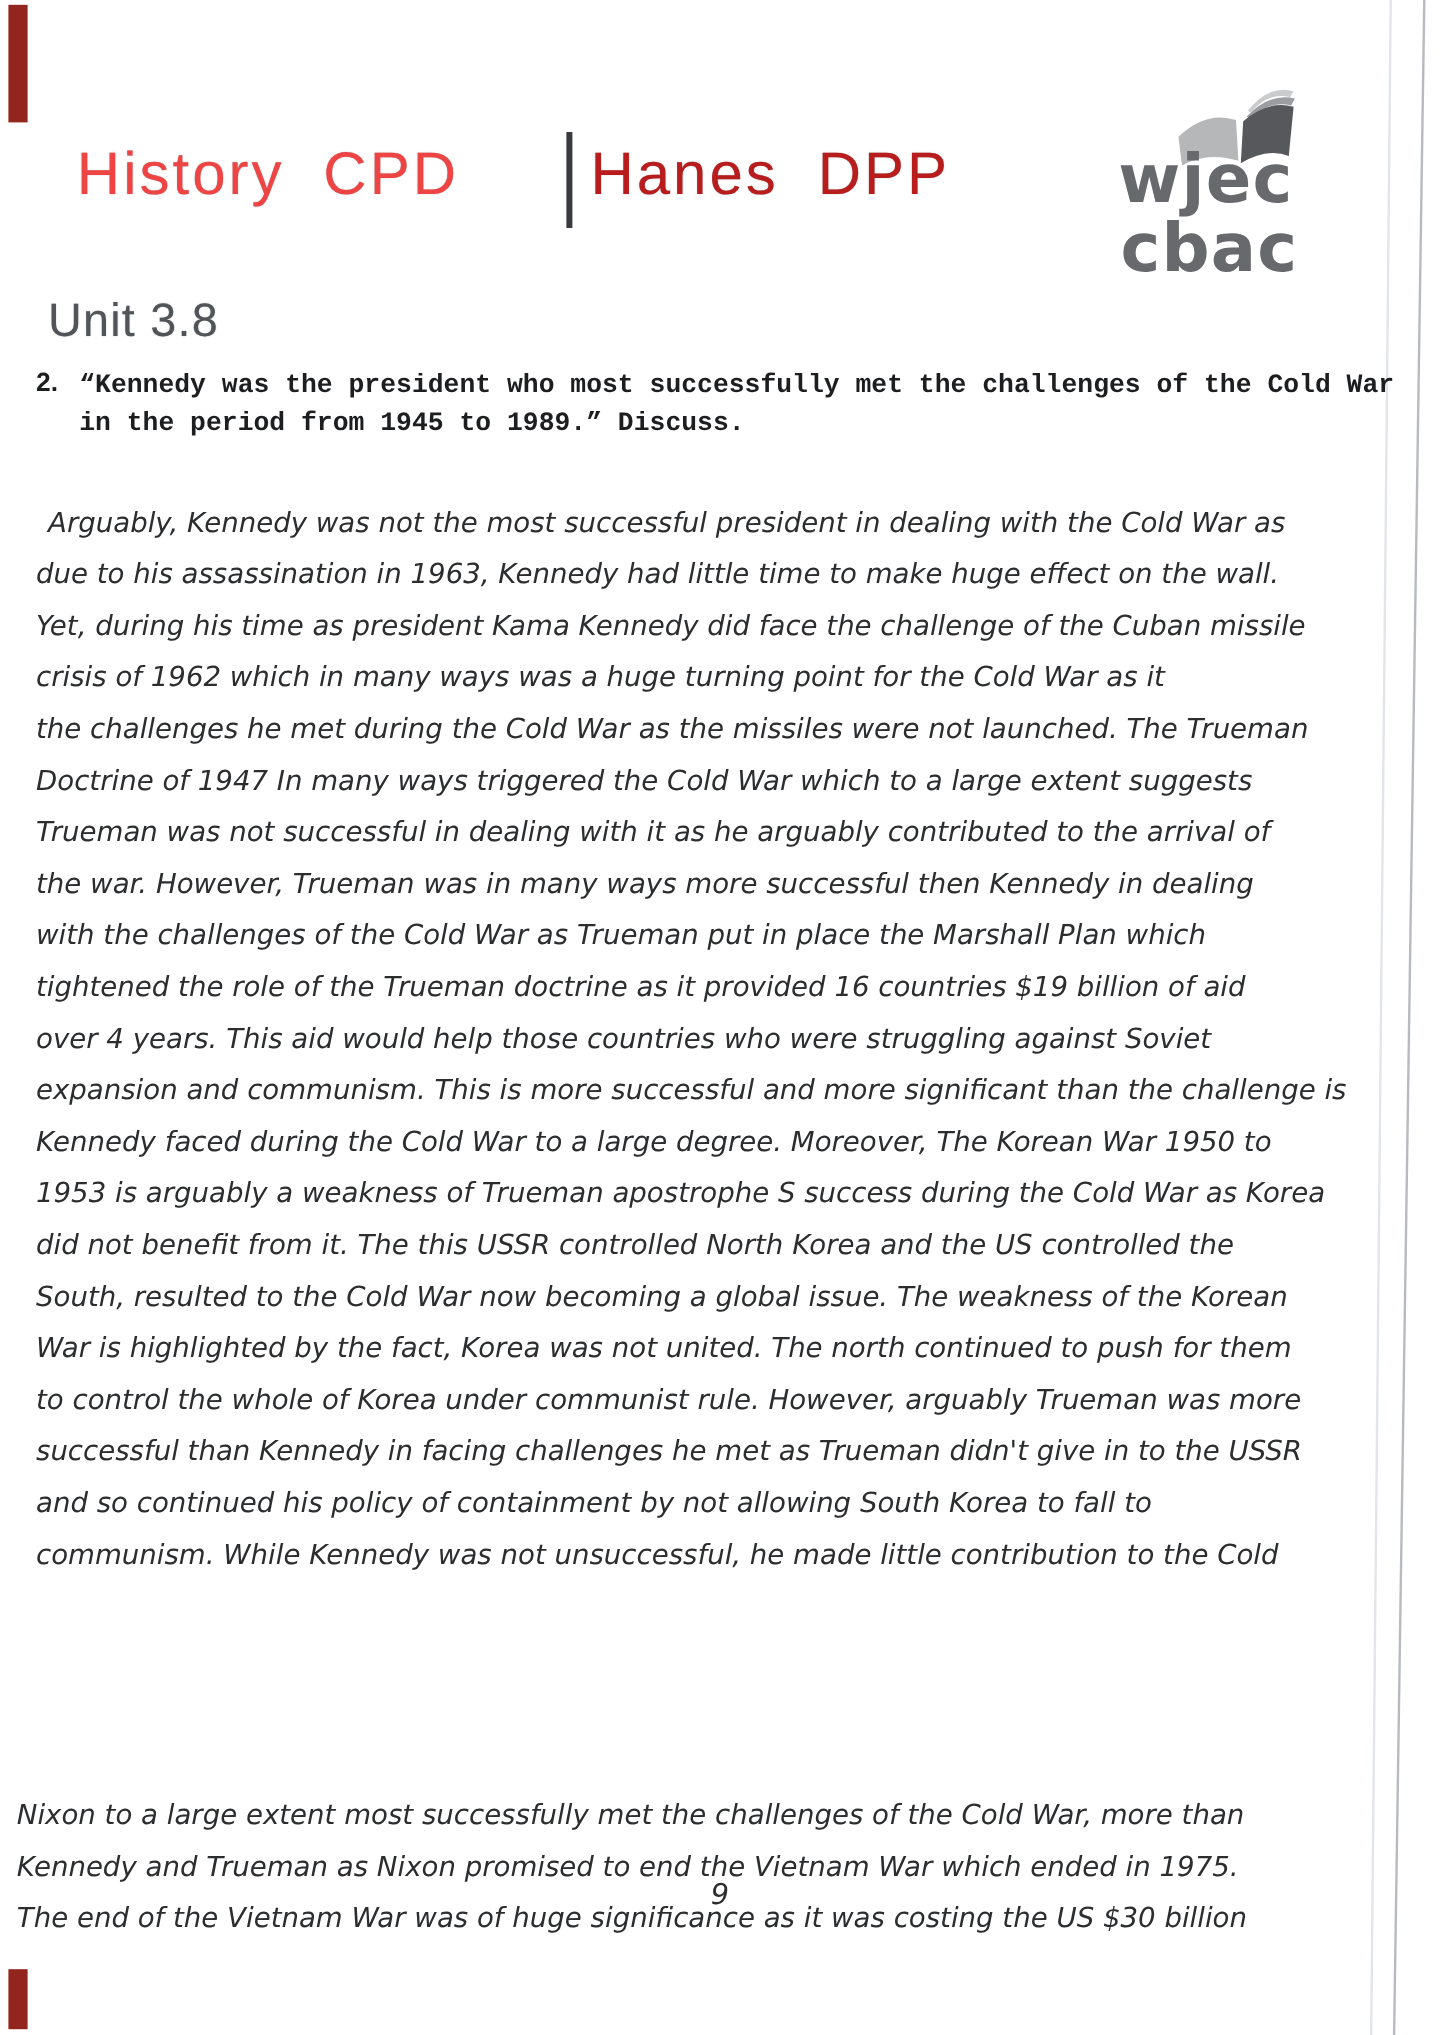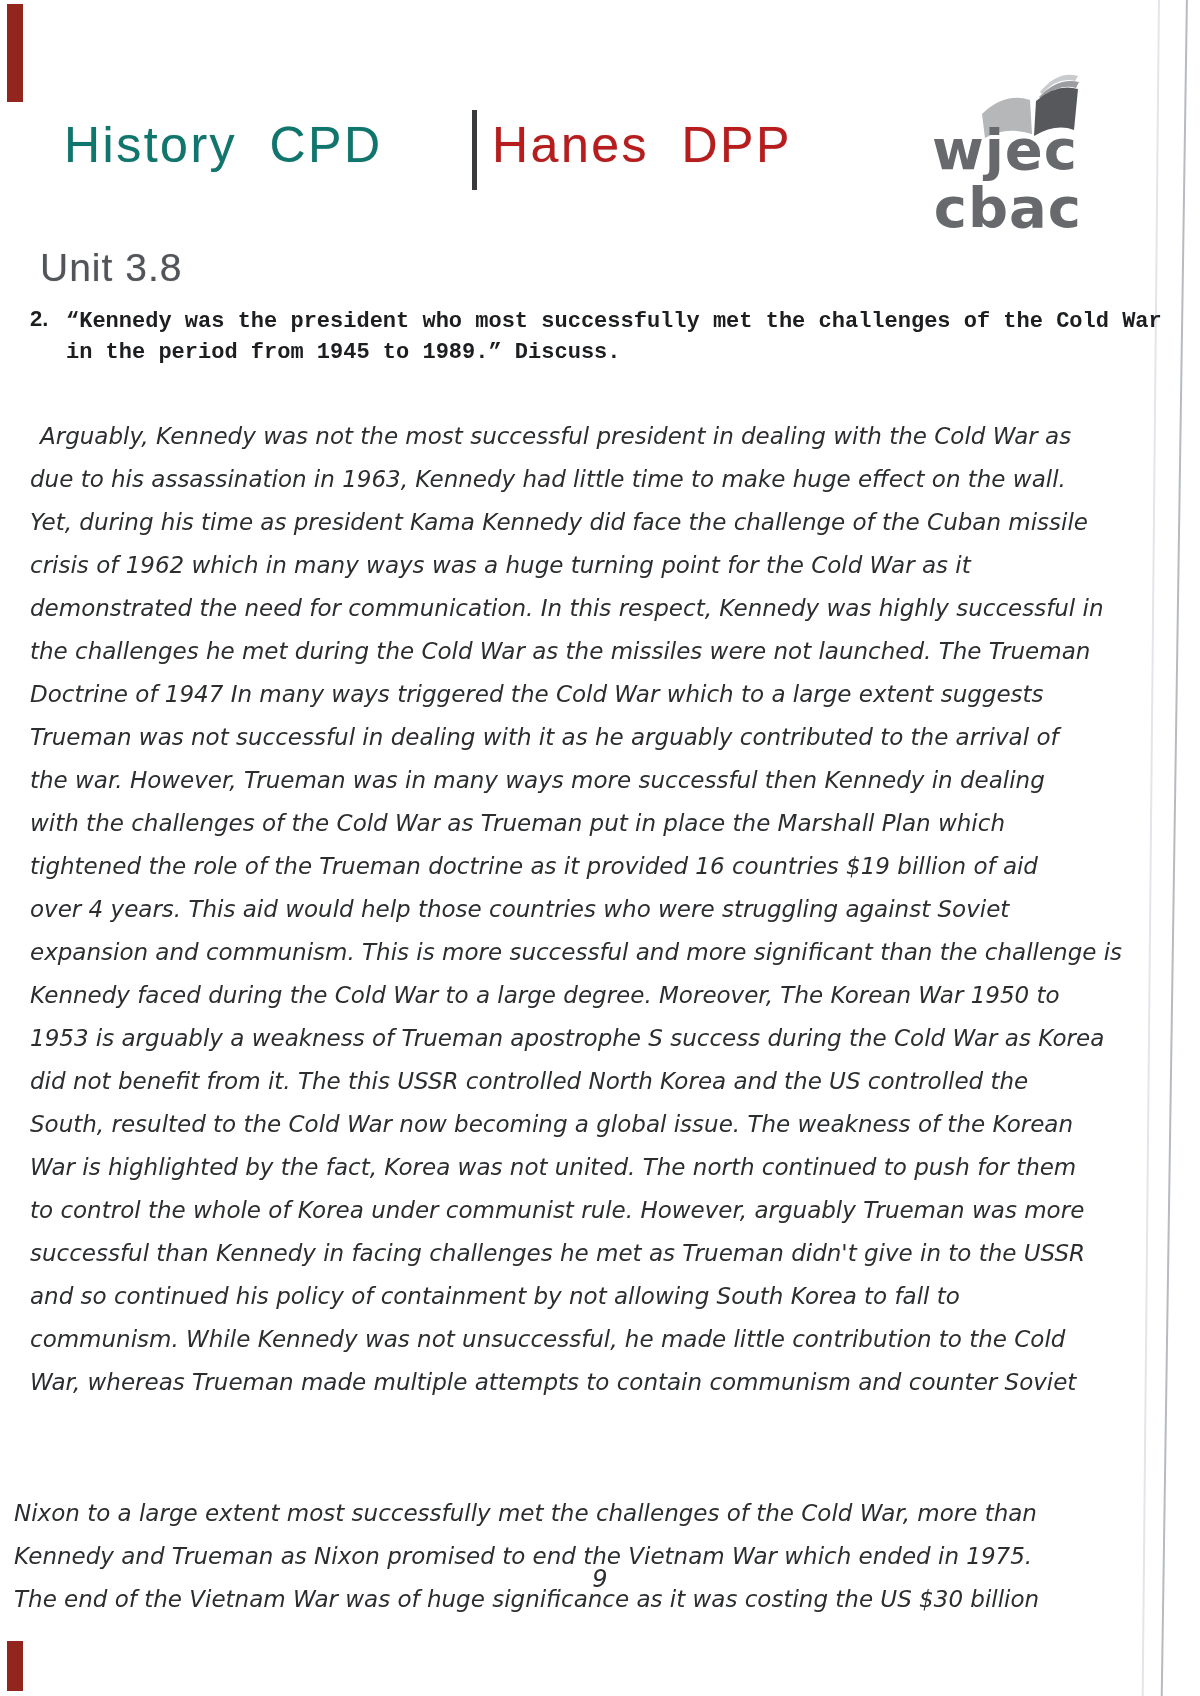--- a/index.html
+++ b/index.html
@@ -9,21 +9,21 @@
   }
   
   .red-mark{position:absolute;left:7px;width:16px;background:#93251f;}
   .red-mark.top{top:4px;height:98px;}
   .red-mark.bottom{top:1641px;height:50px;}
   .scan-line{position:absolute;top:-6px;height:1710px;transform-origin:top left;}
   .scan-line.main{left:1186px;width:2px;background:#b7bbc0;transform:rotate(0.85deg);}
   .scan-line.faint{left:1158px;width:2px;background:#e2e5e9;transform:rotate(0.55deg);}
   
   .hdr-title{
-    position:absolute;top:116px;font-size:50px;color:#0f766e;letter-spacing:2.5px;
+    position:absolute;top:116px;font-size:50px;color:#ef4444;letter-spacing:2.5px;
     word-spacing:16px;white-space:pre;text-shadow:0 0 1px rgba(91,94,98,.55);
   }
   .hdr-title.en{left:64px;}
   .hdr-title.cy{left:492px;color:#b91c1c;}
   .hdr-divider{position:absolute;left:472px;top:110px;width:5px;height:80px;background:#383a3d;}
   
   .logo-book{position:absolute;left:978px;top:68px;width:102px;height:70px;}
   .logo-word{
     position:absolute;font-family:"DejaVu Sans",sans-serif;font-weight:bold;
     color:#67696c;font-size:56px;line-height:56px;letter-spacing:1px;text-align:right;width:160px;
@@ -81,39 +81,37 @@
         <div>“Kennedy was the president who most successfully met the challenges of the Cold War</div>
         <div>in the period from 1945 to 1989.” Discuss.</div>
       </div>
   </div>
 
   <div class="essay-p p1 hand">
       <div>Arguably, Kennedy was not the most successful president in dealing with the Cold War as</div>
       <div>due to his assassination in 1963, Kennedy had little time to make huge effect on the wall.</div>
       <div>Yet, during his time as president Kama Kennedy did face the challenge of the Cuban missile</div>
       <div>crisis of 1962 which in many ways was a huge turning point for the Cold War as it</div>
-      <div>demonstrated the need for communication. In this respect, Kennedy was highly successful in</div>
       <div>the challenges he met during the Cold War as the missiles were not launched. The Trueman</div>
       <div>Doctrine of 1947 In many ways triggered the Cold War which to a large extent suggests</div>
       <div>Trueman was not successful in dealing with it as he arguably contributed to the arrival of</div>
       <div>the war. However, Trueman was in many ways more successful then Kennedy in dealing</div>
       <div>with the challenges of the Cold War as Trueman put in place the Marshall Plan which</div>
       <div>tightened the role of the Trueman doctrine as it provided 16 countries $19 billion of aid</div>
       <div>over 4 years. This aid would help those countries who were struggling against Soviet</div>
       <div>expansion and communism. This is more successful and more significant than the challenge is</div>
       <div>Kennedy faced during the Cold War to a large degree. Moreover, The Korean War 1950 to</div>
       <div>1953 is arguably a weakness of Trueman apostrophe S success during the Cold War as Korea</div>
       <div>did not benefit from it. The this USSR controlled North Korea and the US controlled the</div>
       <div>South, resulted to the Cold War now becoming a global issue. The weakness of the Korean</div>
       <div>War is highlighted by the fact, Korea was not united. The north continued to push for them</div>
       <div>to control the whole of Korea under communist rule. However, arguably Trueman was more</div>
       <div>successful than Kennedy in facing challenges he met as Trueman didn't give in to the USSR</div>
       <div>and so continued his policy of containment by not allowing South Korea to fall to</div>
       <div>communism. While Kennedy was not unsuccessful, he made little contribution to the Cold</div>
-      <div>War, whereas Trueman made multiple attempts to contain communism and counter Soviet</div>
     </div>
   <div class="essay-p p2 hand">
       <div>Nixon to a large extent most successfully met the challenges of the Cold War, more than</div>
       <div>Kennedy and Trueman as Nixon promised to end the Vietnam War which ended in 1975.</div>
       <div>The end of the Vietnam War was of huge significance as it was costing the US $30 billion</div>
     </div>
 
   <div class="page-num hand">9</div>
 
 </div>

